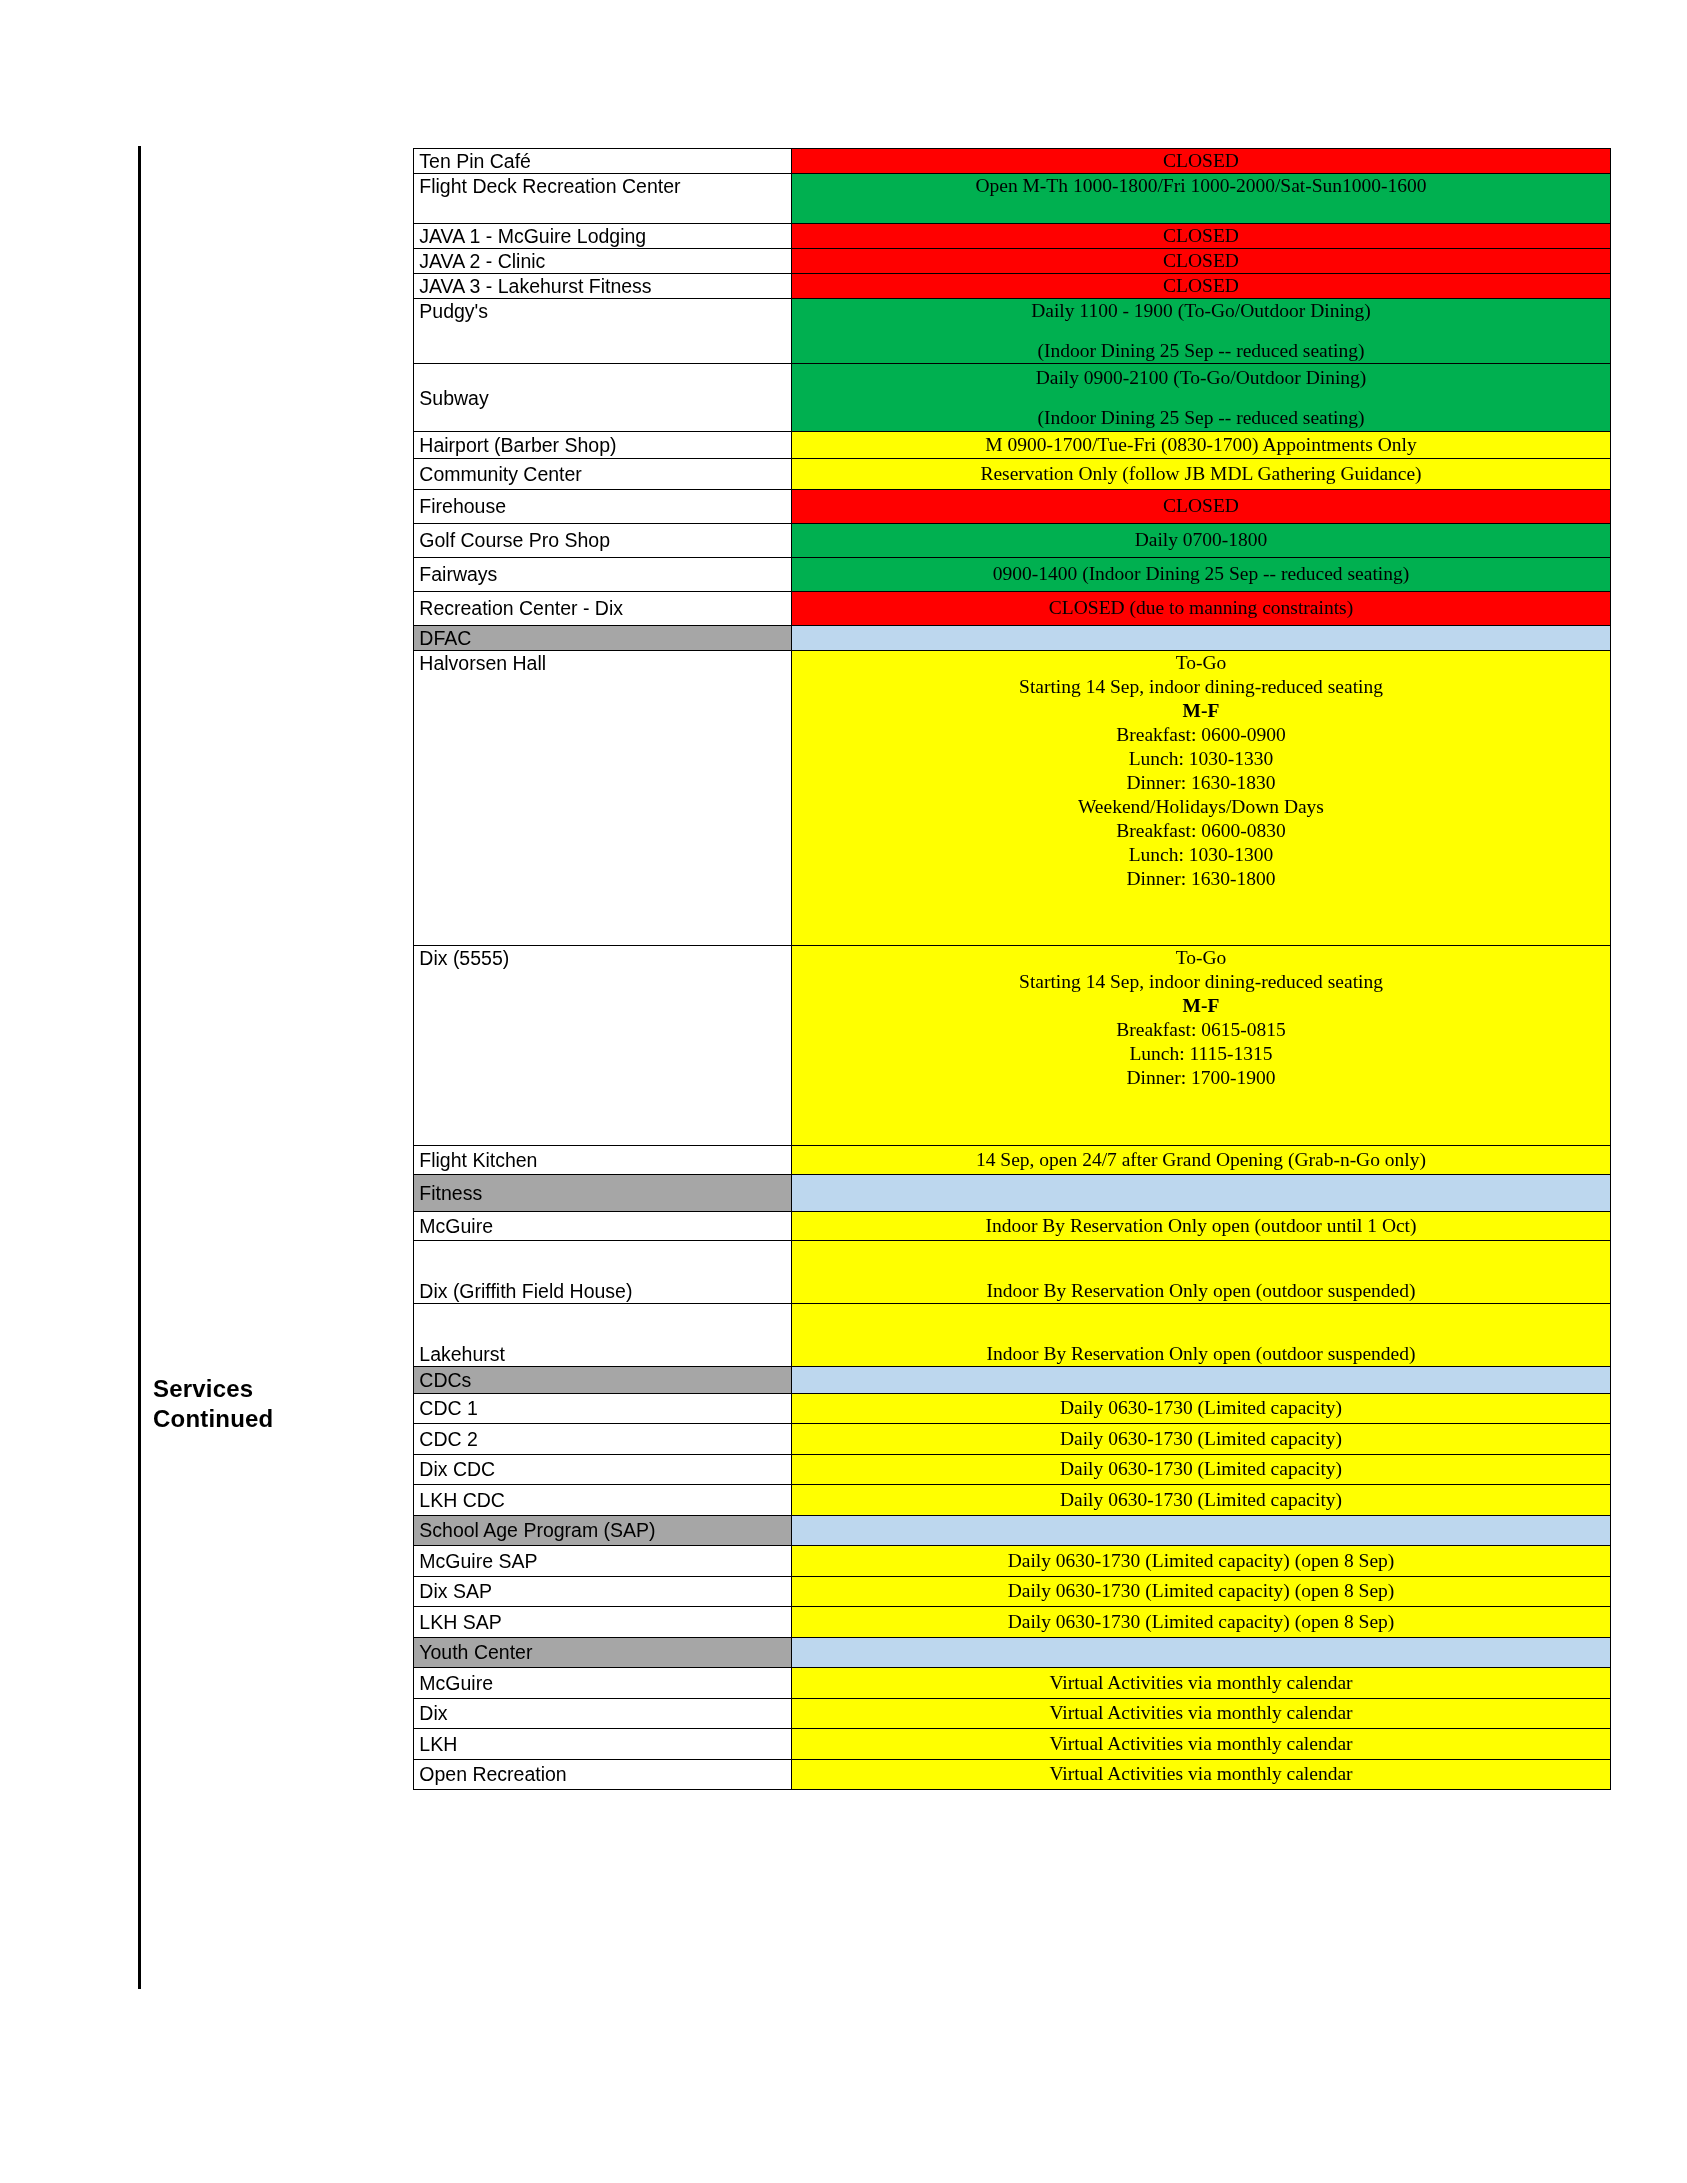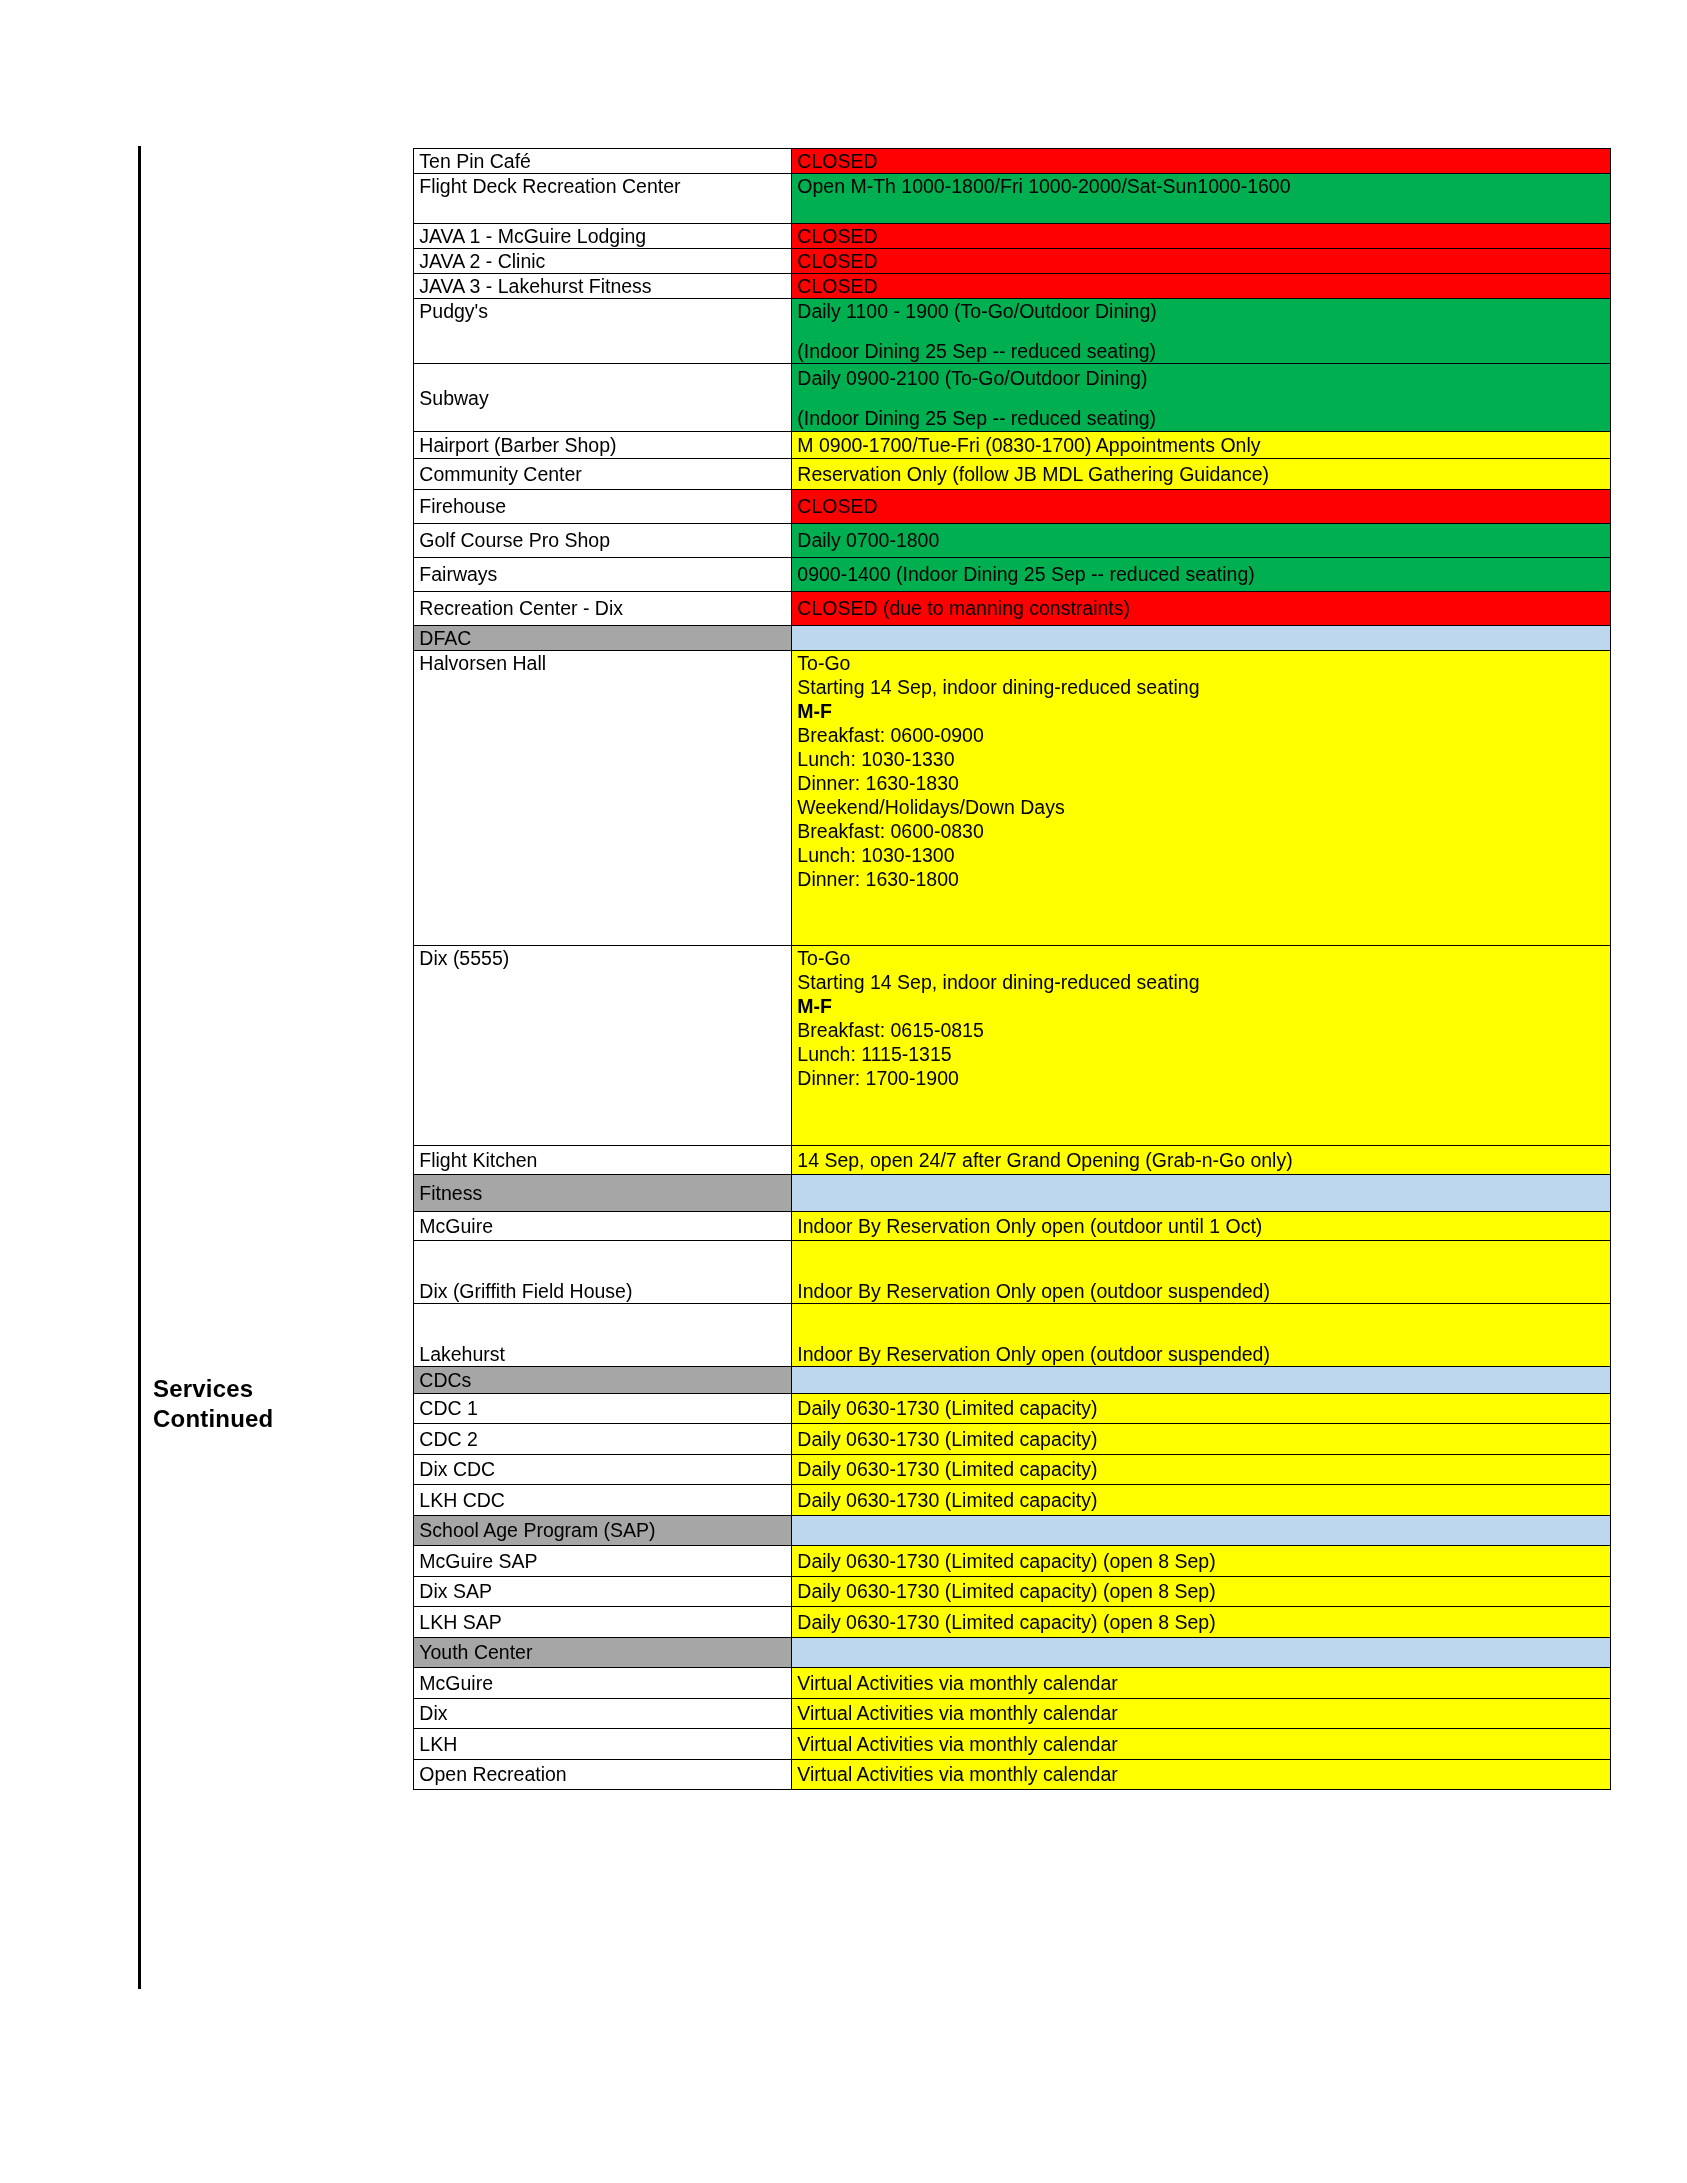--- a/index.html
+++ b/index.html
@@ -58,21 +58,22 @@
     line-height: 24px;
     vertical-align: middle;
     background: #ffffff;
     box-sizing: border-box;
   }
   td.name-cell {
     text-align: left;
     white-space: nowrap;
   }
   td.status-cell {
-    text-align: left;
+    text-align: center;
+    font-family: Liberation Serif, serif;
   }
 
   
   .f-red    { background: #FF0000 !important; }
   .f-green  { background: #00B050 !important; }
   .f-yellow { background: #FFFF00 !important; }
   .f-gray   { background: #A6A6A6 !important; }
   .f-blue   { background: #BDD7EE !important; }
   .f-white  { background: #FFFFFF !important; }
 

